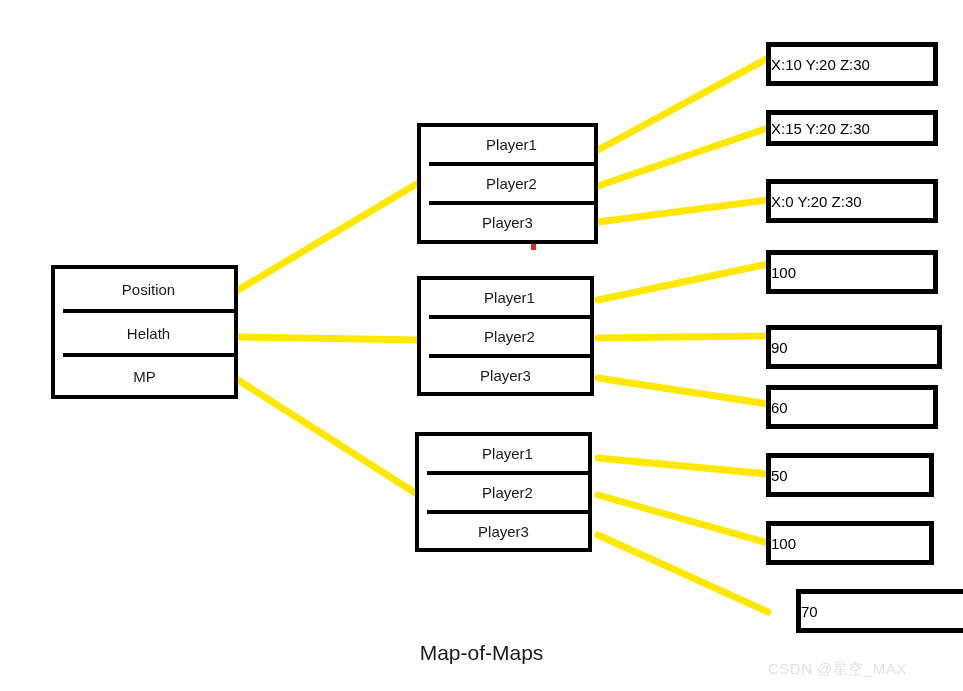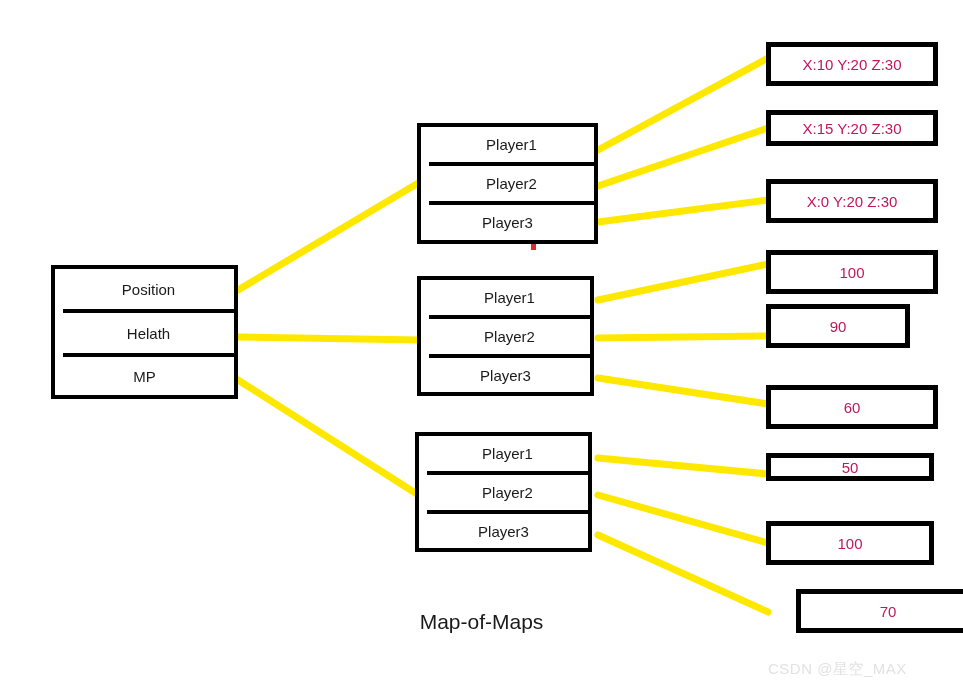--- a/index.html
+++ b/index.html
@@ -45,29 +45,29 @@
     border-bottom: 4px solid #000000;
     margin-left: 8px;
   }
   .leaf {
     position: absolute;
     box-sizing: border-box;
     background: #ffffff;
     border: 5px solid #000000;
     display: flex;
     align-items: center;
-    justify-content: center;
-    color: #be185d;
+    justify-content: flex-start;
+    color: #000000;
     font-size: 15px;
     z-index: 2;
   }
   #diagram-title {
     position: absolute;
     left: 0;
-    top: 610px;
+    top: 641px;
     width: 963px;
     text-align: center;
     font-size: 21px;
     color: #1a1a1a;
     z-index: 2;
   }
   #red-dot {
     position: absolute;
     left: 531px;
     top: 244px;
@@ -166,28 +166,28 @@
   <div class="leaf" style="left:766px; top:110px; width:172px; height:36px;">
     <span>X:15 Y:20 Z:30</span>
   </div>
   <div class="leaf" style="left:766px; top:179px; width:172px; height:44px;">
     <span>X:0 Y:20 Z:30</span>
   </div>
 
   <div class="leaf" style="left:766px; top:250px; width:172px; height:44px;">
     <span>100</span>
   </div>
-  <div class="leaf" style="left:766px; top:304px; width:144px; height:44px;">
+  <div class="leaf" style="left:766px; top:325px; width:176px; height:44px;">
     <span>90</span>
   </div>
   <div class="leaf" style="left:766px; top:385px; width:172px; height:44px;">
     <span>60</span>
   </div>
 
-  <div class="leaf" style="left:766px; top:453px; width:168px; height:28px;">
+  <div class="leaf" style="left:766px; top:453px; width:168px; height:44px;">
     <span>50</span>
   </div>
   <div class="leaf" style="left:766px; top:521px; width:168px; height:44px;">
     <span>100</span>
   </div>
   <div class="leaf" style="left:796px; top:589px; width:184px; height:44px;">
     <span>70</span>
   </div>
 
   <div id="red-dot"></div>

